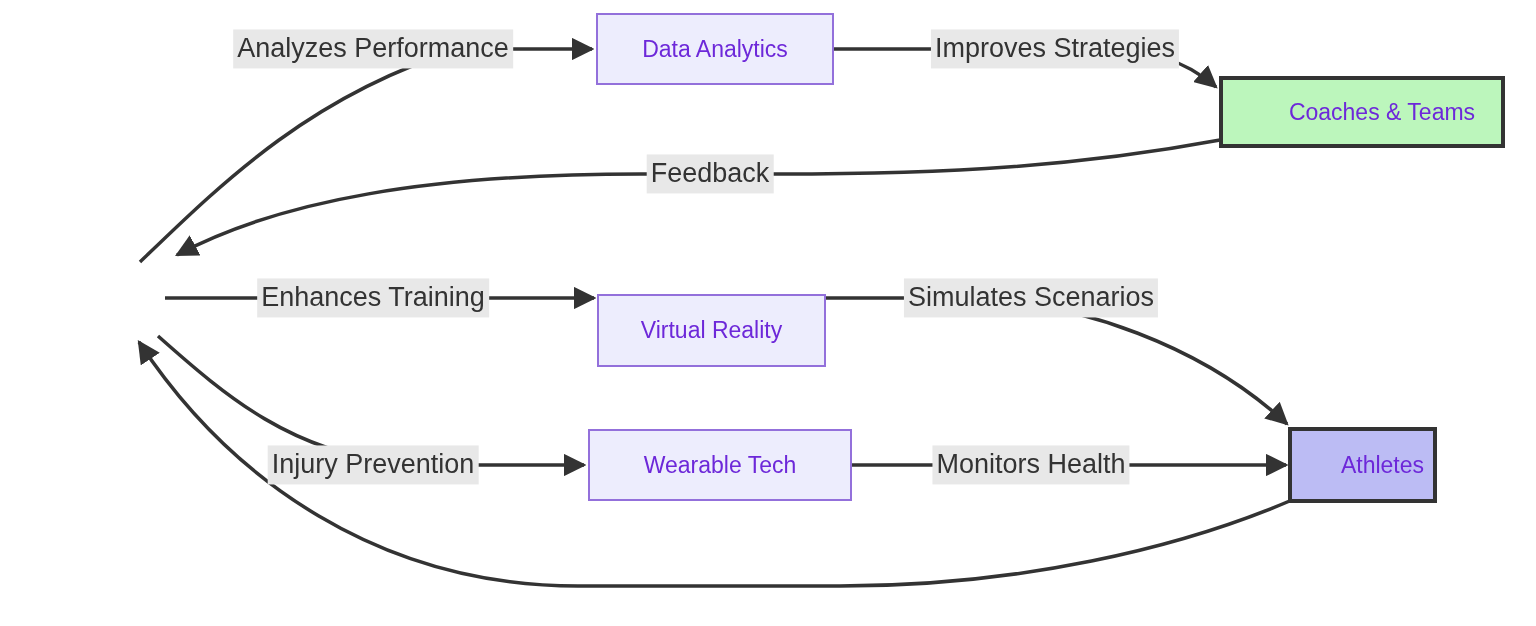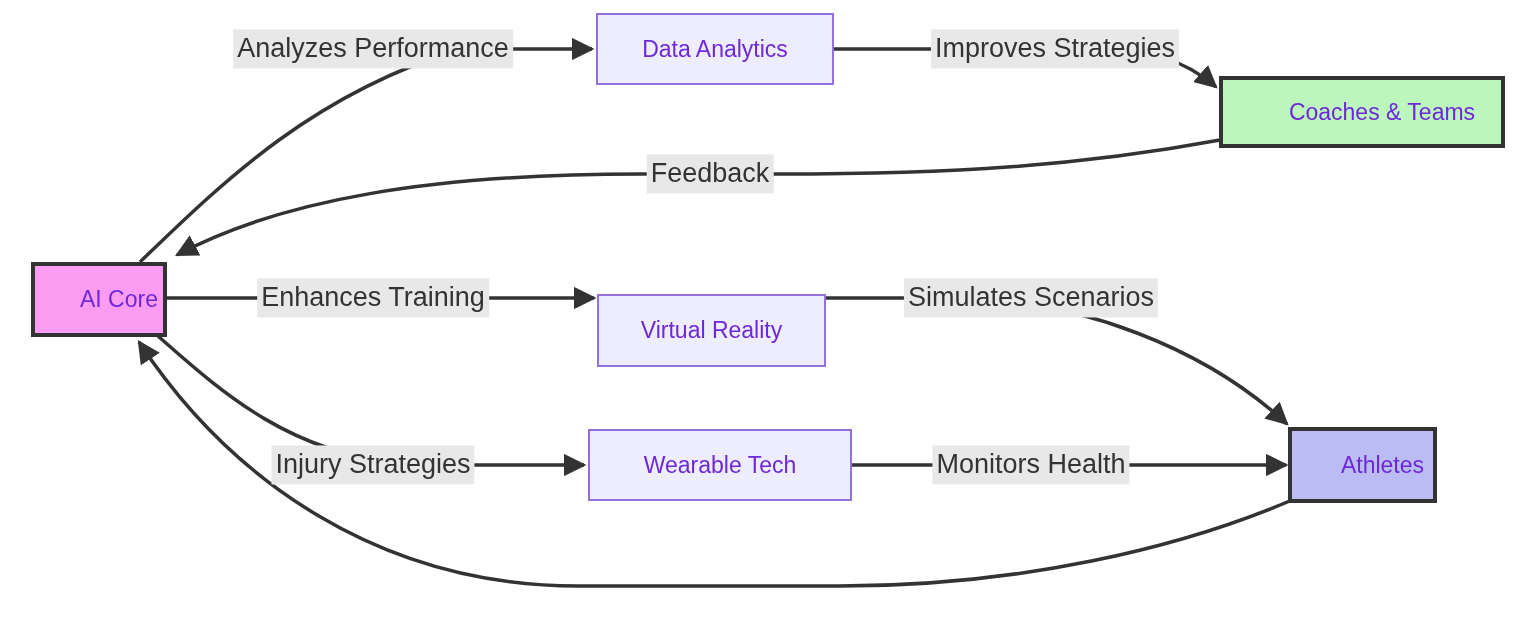--- a/index.html
+++ b/index.html
@@ -99,26 +99,23 @@
     <path class="edge" d="M 158 336 C 230 400, 290 450, 400 465 L 584 465" marker-end="url(#arrow)"></path>
     <path class="edge" d="M 832 465 L 1286 465" marker-end="url(#arrow)"></path>
     <path class="edge" d="M 1292 500 C 1180 548, 1020 586, 840 586 L 578 586 C 380 586, 230 480, 139 342" marker-end="url(#arrow)"></path>
   </svg>
 
   <div class="edge-label" id="l-analyzes">Analyzes Performance</div>
   <div class="edge-label" id="l-improves">Improves Strategies</div>
   <div class="edge-label" id="l-feedback">Feedback</div>
   <div class="edge-label" id="l-enhances">Enhances Training</div>
   <div class="edge-label" id="l-simulates">Simulates Scenarios</div>
-  <div class="edge-label" id="l-injury">Injury Strategies</div>
+  <div class="edge-label" id="l-injury">Injury Prevention</div>
   <div class="edge-label" id="l-monitors">Monitors Health</div>
 
-  <div class="node styled fill-pink" id="n-ai-core">
-    <span>AI Core</span>
-  </div>
   <div class="node default" id="n-data-analytics">
     <span>Data Analytics</span>
   </div>
   <div class="node default" id="n-virtual-reality">
     <span>Virtual Reality</span>
   </div>
   <div class="node default" id="n-wearable-tech">
     <span>Wearable Tech</span>
   </div>
   <div class="node styled fill-green" id="n-coaches-teams">

